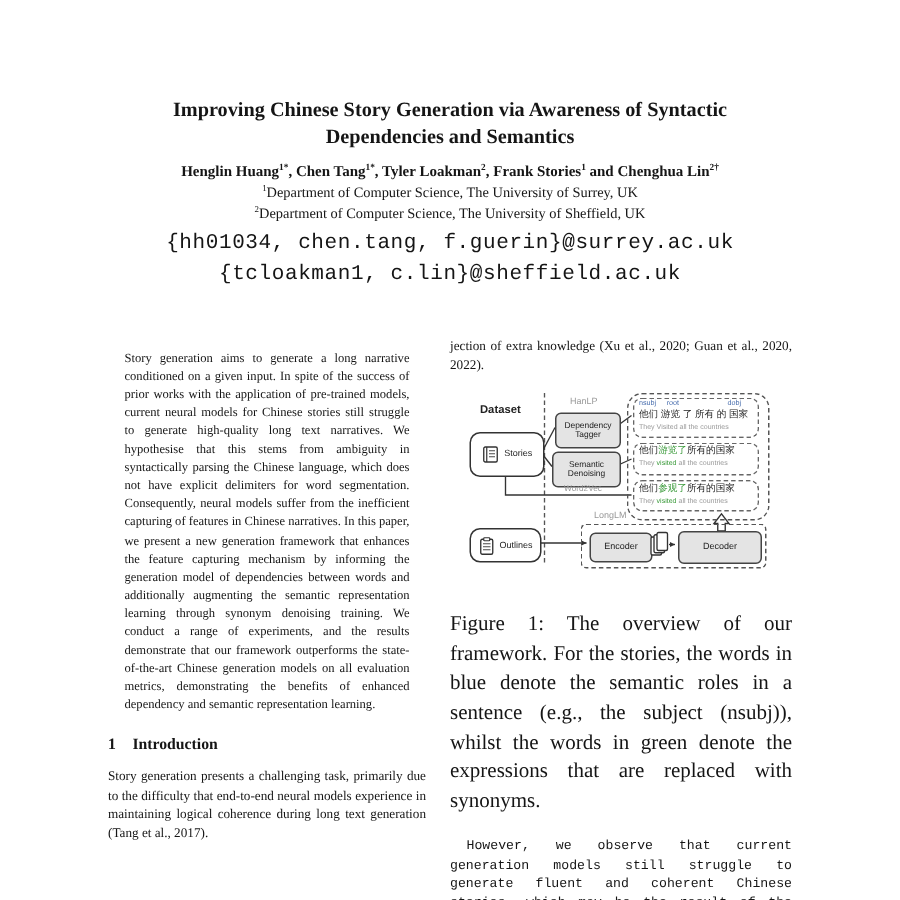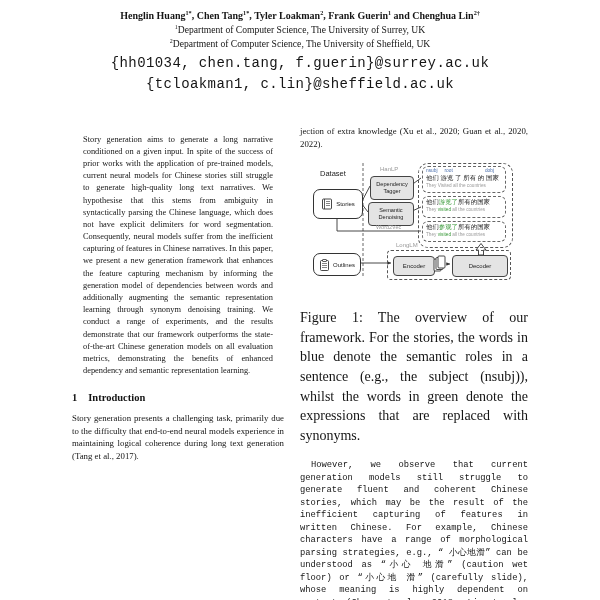--- a/index.html
+++ b/index.html
@@ -20,21 +20,21 @@
   .abs-text{font-size:8.4px;line-height:1.45;text-align:justify;padding:0 11px;}
   .sec-head{display:flex;gap:11px;font-weight:bold;font-size:10.5px;margin:15px 0 9px 0;}
   .body-text{font-size:8.8px;line-height:1.42;text-align:justify;margin:0;}
   .indent{text-indent:11px;}
   .para2{font-family:Liberation Mono, monospace;}
   
   .fig{position:relative;width:230px;height:122px;margin-top:13px;
        font-family:"Liberation Sans",sans-serif;}
   .fig svg.underlay{position:absolute;left:0;top:0;}
   .flabel{position:absolute;color:#999;font-size:6px;}
-  .flabel.dark{color:#222;font-weight:normal;font-size:7.5px;}
+  .flabel.dark{color:#222;font-weight:bold;font-size:7.5px;}
   .wbox{position:absolute;background:#fff;border:1.2px solid #333;border-radius:7px;
         display:flex;align-items:center;justify-content:center;gap:3px;font-size:6px;color:#222;}
   .gbox{position:absolute;background:#e4e4e4;border:1px solid #444;border-radius:4px;
         display:flex;align-items:center;justify-content:center;text-align:center;
         font-size:5.6px;line-height:1.2;color:#222;padding:1px;}
   .dashbox{position:absolute;border:1px dashed #555;}
   .big-container{border-radius:10px;}
   .longlm-container{border-radius:4px;}
   .sent{position:absolute;left:122px;width:84px;border:1px dashed #666;border-radius:6px;
         padding:1px 3px;box-sizing:border-box;background:#fff;}
@@ -44,23 +44,24 @@
   .zh{font-size:6.4px;color:#222;line-height:1.35;white-space:nowrap;}
   .en{font-size:4.7px;color:#9a9a9a;line-height:1.3;white-space:nowrap;}
   .syn{color:#3a9a3a;}
   .caption{font-size:14px;line-height:1.4;text-align:justify;margin-top:23px;}
 </style>
 </head>
 <body>
 
 <div class="page">
 
+  <div class="title">Improving Chinese Story Generation via Awareness of Syntactic Dependencies and Semantics</div>
 
   <div class="authors">
-    <span>Henglin Huang</span><span class="sup">1*</span><span>, </span><span>Chen Tang</span><span class="sup">1*</span><span>, </span><span>Tyler Loakman</span><span class="sup">2</span><span>, </span><span>Frank Guerin</span><span class="sup">1</span><span> and </span><span>Chenghua Lin</span><span class="sup">2†</span>
+    <span>Henglin Huang</span><span class="sup">1*</span><span>, </span><span>Chen Tang</span><span class="sup">1*</span><span>, </span><span>Tyler Loakman</span><span class="sup">2</span><span>, </span><span>Frank Stories</span><span class="sup">1</span><span> and </span><span>Chenghua Lin</span><span class="sup">2†</span>
   </div>
 
   <div class="affil">
     <div><span class="sup">1</span><span>Department of Computer Science, The University of Surrey, UK</span></div>
     <div><span class="sup">2</span><span>Department of Computer Science, The University of Sheffield, UK</span></div>
   </div>
 
   <div class="emails">
     <div>{hh01034, chen.tang, f.guerin}@surrey.ac.uk</div>
     <div>{tcloakman1, c.lin}@sheffield.ac.uk</div>

